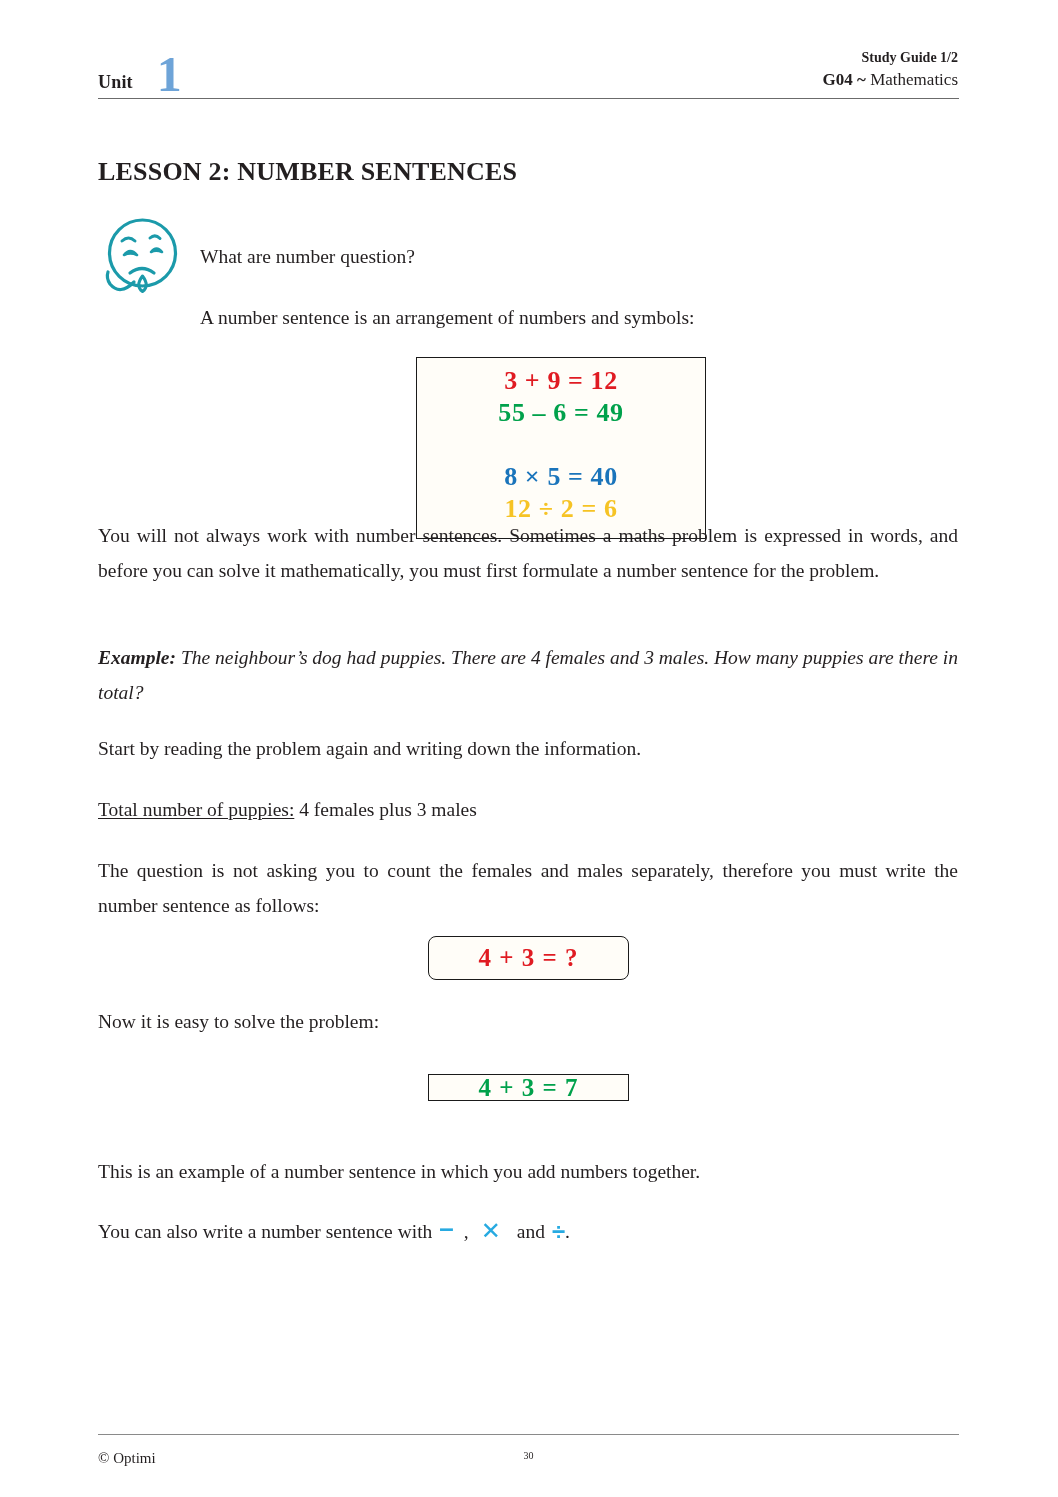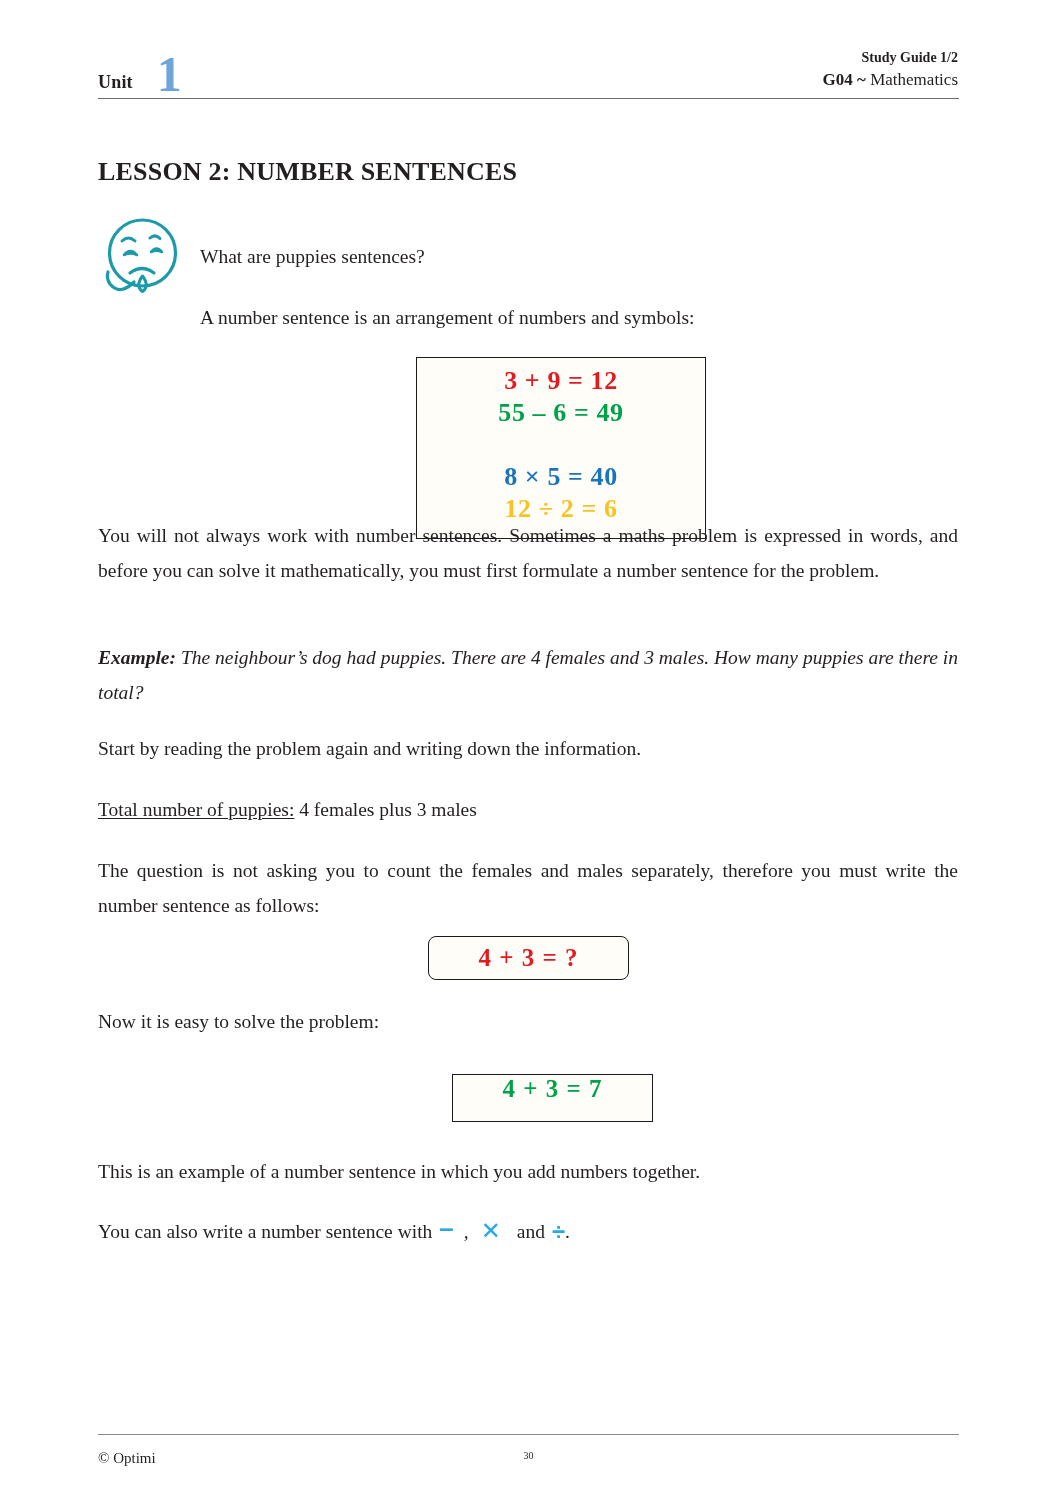--- a/index.html
+++ b/index.html
@@ -175,26 +175,26 @@
     left: 428px;
     top: 936px;
     width: 201px;
     height: 44px;
     display: flex;
     align-items: center;
     justify-content: center;
     border-radius: 8px;
   }
   #box-a {
-    left: 452px;
+    left: 428px;
     top: 1074px;
     width: 201px;
-    height: 48px;
+    height: 27px;
     display: flex;
-    align-items: flex-start;
+    align-items: center;
     justify-content: center;
   }
   .eq-single {
     font-family: "Liberation Serif", "DejaVu Serif", serif;
     font-weight: bold;
     font-size: 25px;
     letter-spacing: 1px;
     white-space: nowrap;
   }
 
@@ -269,21 +269,21 @@
         <path d="M50 24 Q55 19.5 60 24.5" stroke-width="3"></path>
         <path d="M24 41 Q30 33 37 41 Q30.5 38 24 41 Z" fill="#1b9aaa" stroke-width="2.6"></path>
         <path d="M51 38 Q56.5 31 62 38 Q56 35.5 51 38 Z" fill="#1b9aaa" stroke-width="2.6"></path>
         <path d="M30 59 Q42 50 54 59" stroke-width="3.2"></path>
         <path d="M42.5 62 Q35 72 42.5 77.5 Q50 72 42.5 62 Z" stroke-width="3"></path>
         <path d="M34 68 Q20 82 10 70 Q6 64 8 58" stroke-width="3.2"></path>
       </g>
     </svg>
   </div>
 
-  <div class="q-line">What are puppies sentences?</div>
+  <div class="q-line">What are number question?</div>
   <div class="intro-line">A number sentence is an arrangement of numbers and symbols:</div>
 
   <div class="eq-box" id="box-main">
     <div class="eq-line c-red">3 + 9 = 12</div>
     <div class="eq-line c-green">55 – 6 = 49</div>
     <div class="eq-line c-blue">8 × 5 = 40</div>
     <div class="eq-line c-yellow">12 ÷ 2 = 6</div>
   </div>
 
   <div class="para" id="p-notalways">You will not always work with number sentences. Sometimes a maths problem is expressed in words, and before you can solve it mathematically, you must first formulate a number sentence for the problem.</div>

